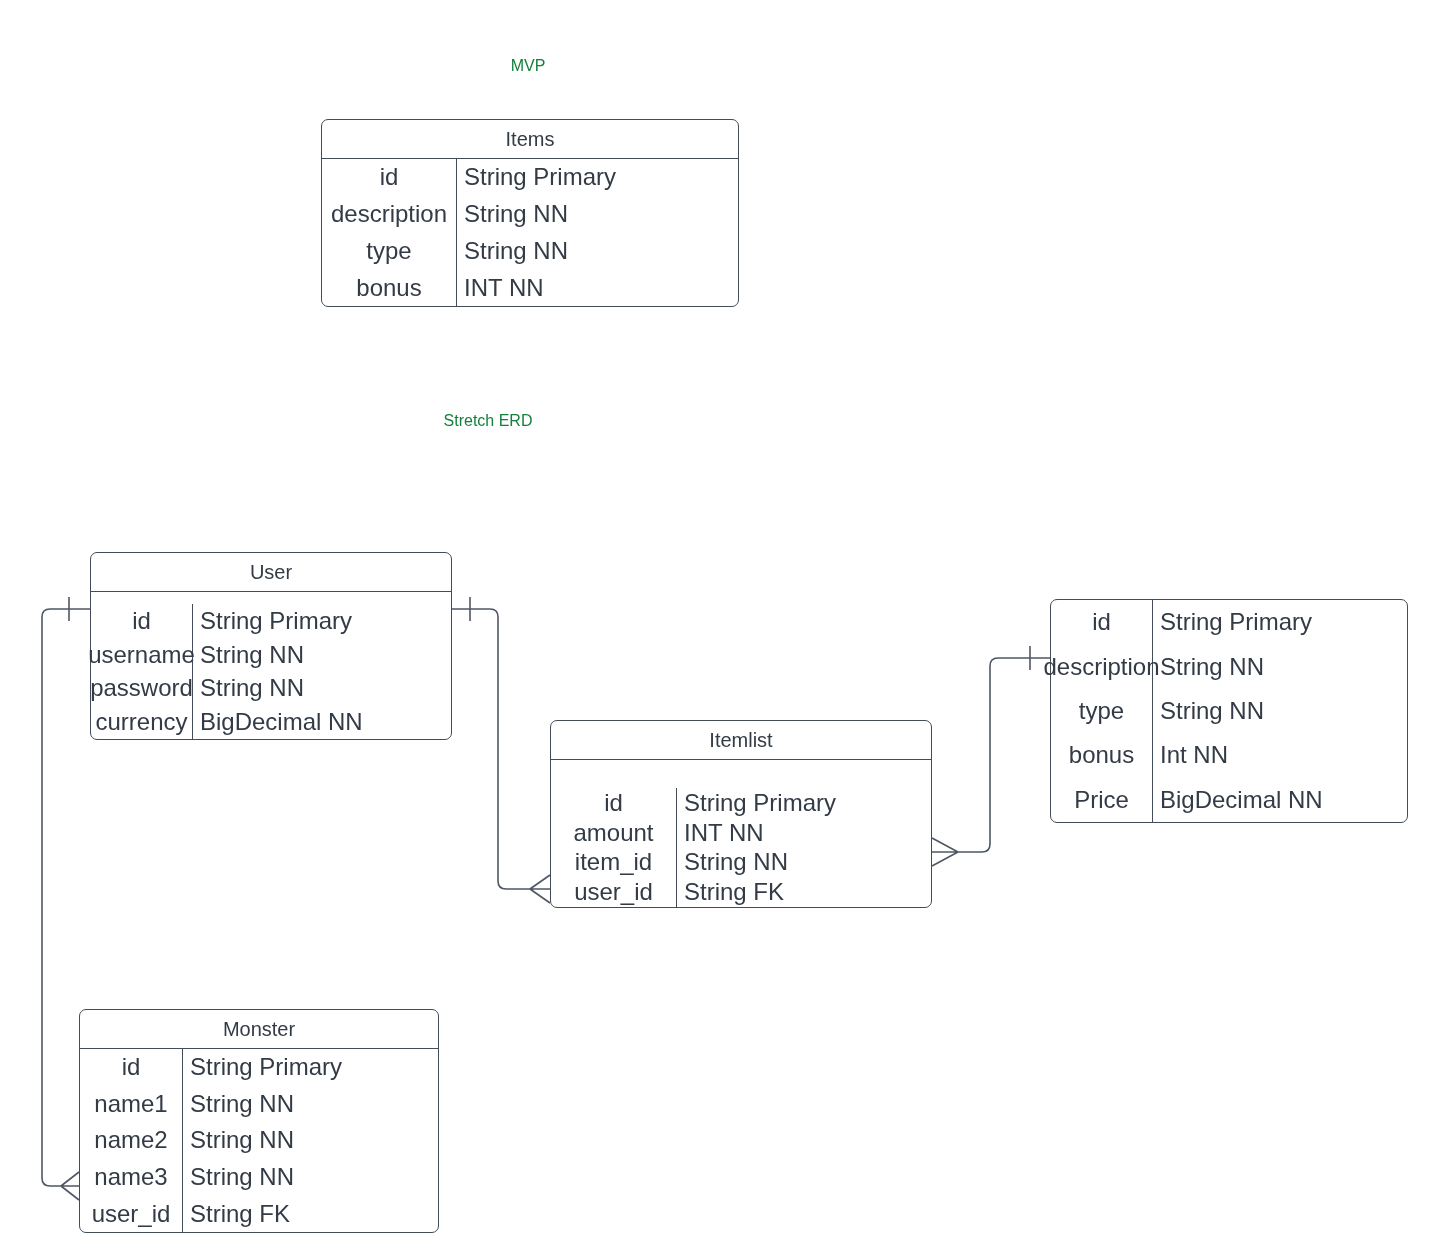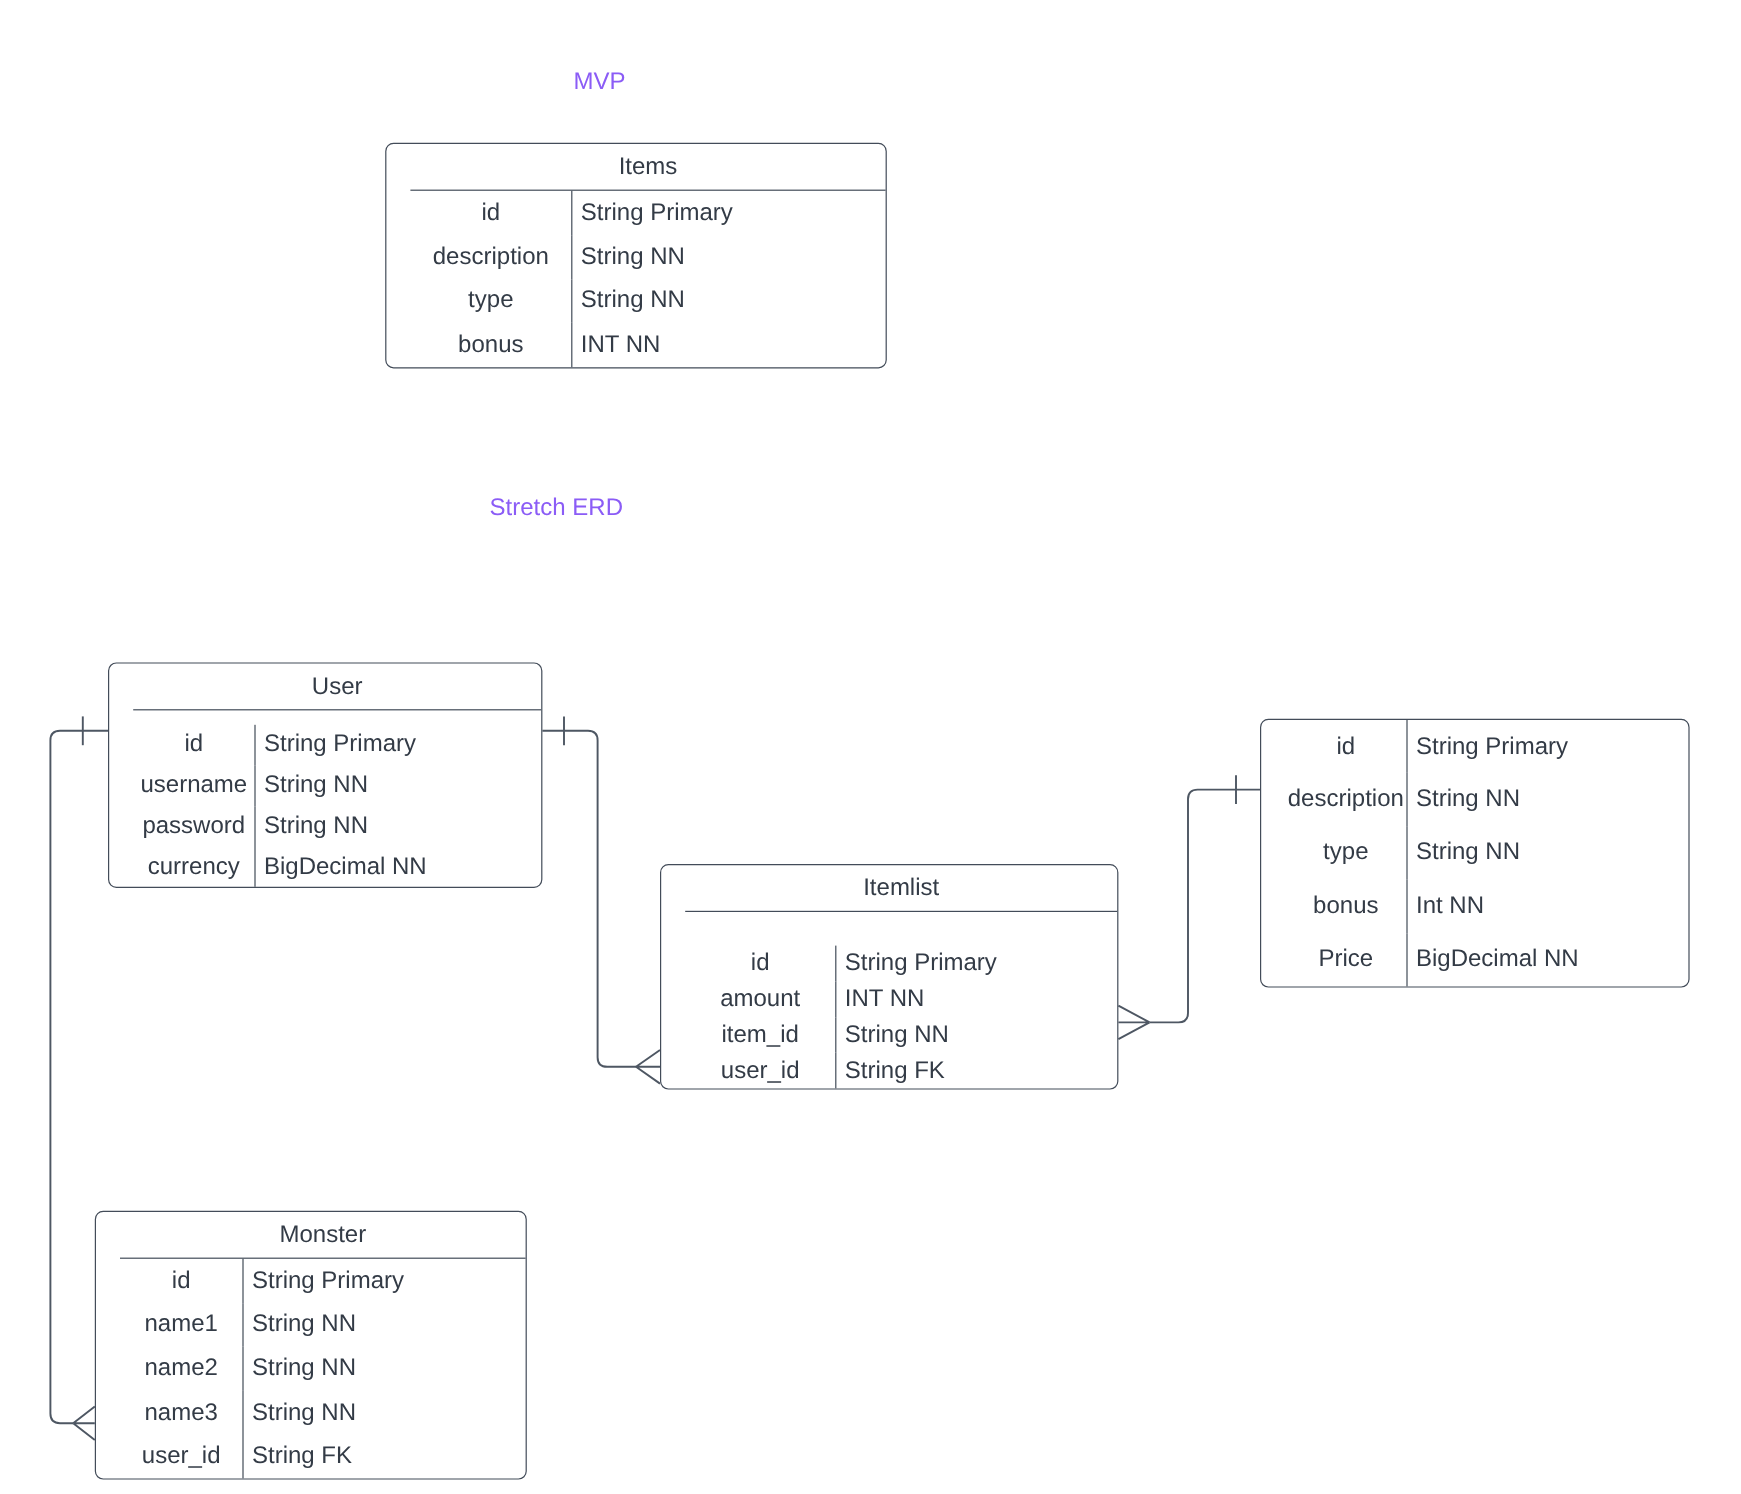--- a/index.html
+++ b/index.html
@@ -11,55 +11,54 @@
   #canvas {
     position: relative;
     width: 1451px;
     height: 1245px;
     background: #ffffff;
     overflow: hidden;
     color: #333b46;
   }
   .section-label {
     position: absolute;
-    font-size: 20px;
-    color: #8b5cf6;
-    text-align: left;
+    font-size: 16px;
+    color: #15803d;
+    text-align: center;
     white-space: nowrap;
   }
   .entity {
     position: absolute;
     background: #ffffff;
     border: 1.6px solid #434c59;
     border-radius: 7px;
     display: flex;
     flex-direction: column;
     box-sizing: border-box;
-    padding-left: 20px;
   }
   .etitle {
     height: 38px;
     flex: 0 0 38px;
     display: flex;
     align-items: center;
     justify-content: center;
     border-bottom: 1.6px solid #434c59;
     font-size: 20px;
     white-space: nowrap;
   }
   .erows {
     flex: 1 1 auto;
     display: grid;
     grid-template-columns: var(--namecol) 1fr;
     grid-auto-rows: 1fr;
   }
   .cell {
     display: flex;
     align-items: center;
-    font-size: 20px;
+    font-size: 24px;
     white-space: nowrap;
     overflow: visible;
   }
   .cell.name {
     justify-content: center;
     border-right: 1.6px solid #434c59;
   }
   .cell.type {
     justify-content: flex-start;
     padding-left: 7px;

